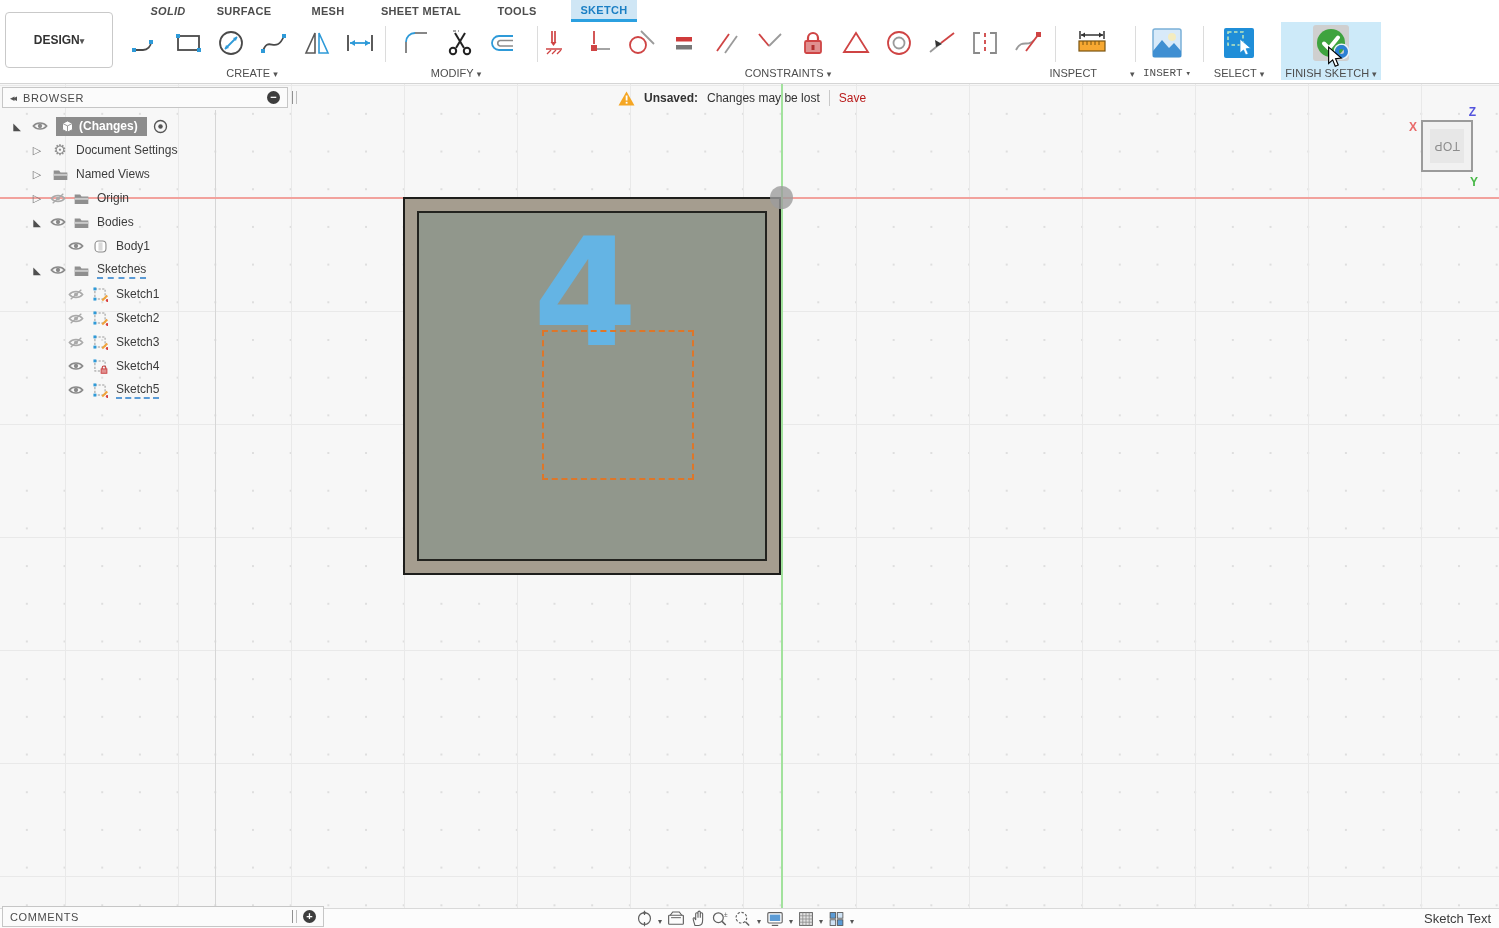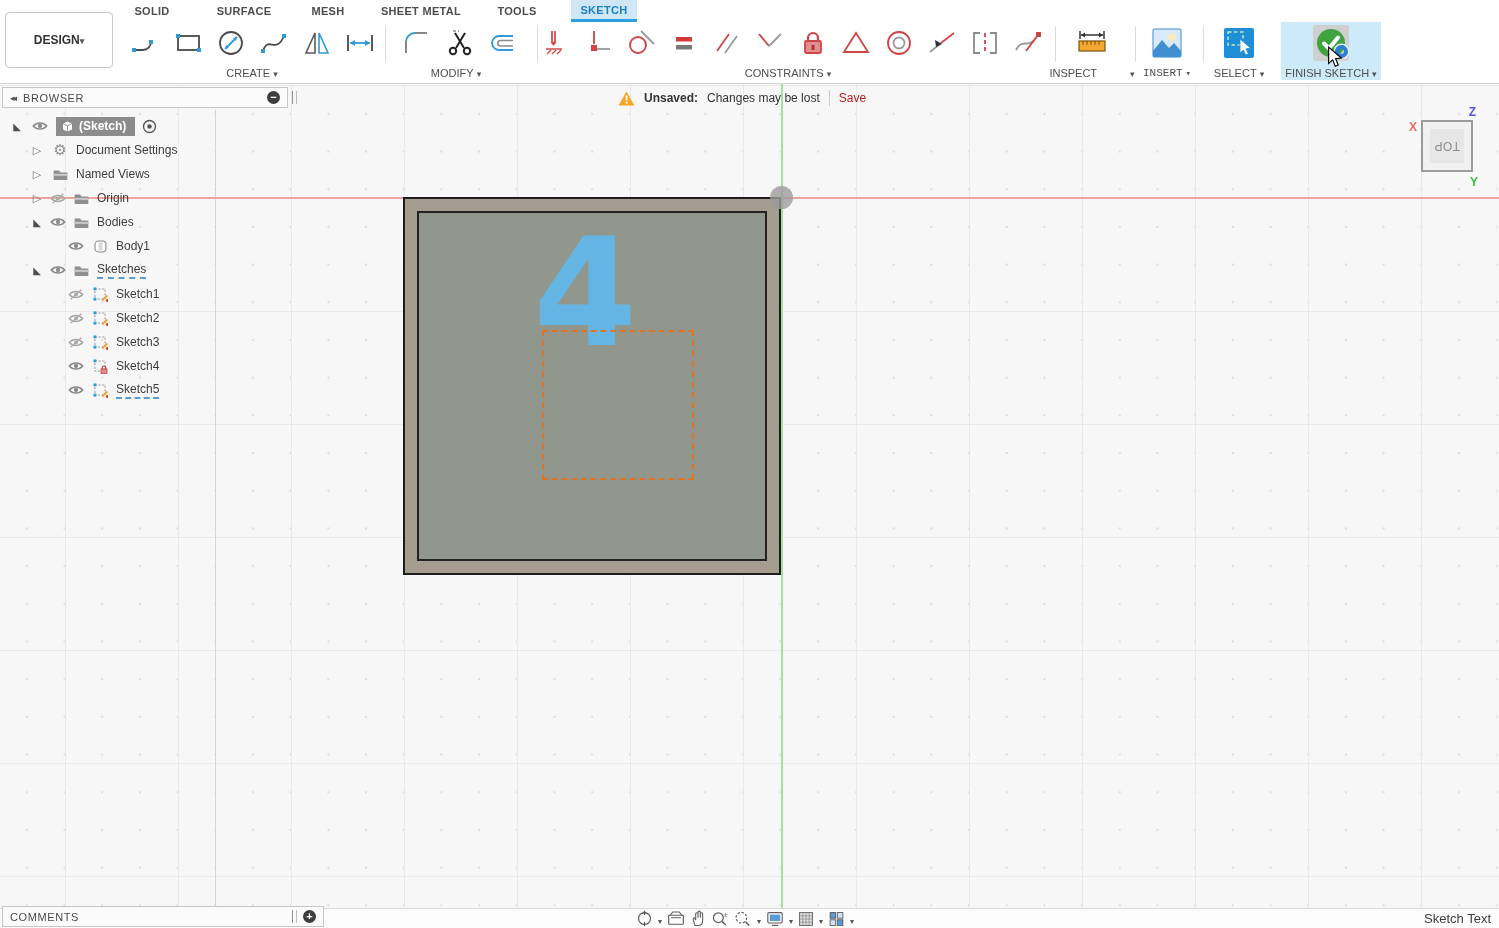--- a/index.html
+++ b/index.html
@@ -110,21 +110,21 @@
     <div class="sketch-num">4</div>
     <div class="origin-pt"></div>
   </div>
 
   <div class="header">
     <div class="design-btn">
       <span>DESIGN</span>
       <span class="caret"></span>
     </div>
 
-    <div class="tab" style="left:124px;width:56px;">SOLID</div>
+    <div class="tab" style="left:140px;width:56px;font-style:italic;">SOLID</div>
     <div class="tab" style="left:203px;width:82px;">SURFACE</div>
     <div class="tab" style="left:300px;width:56px;">MESH</div>
     <div class="tab" style="left:372px;width:98px;">SHEET METAL</div>
     <div class="tab" style="left:485px;width:64px;">TOOLS</div>
     <div class="tab active" style="left:571px;width:66px;">SKETCH</div>
 
     <div class="tool" style="left:128px;">
       <svg width="30" height="28" viewBox="0 0 30 28">
           <path d="M4 21 H13 A8 8 0 0 0 21 13" fill="none" stroke="#4a4a4a" stroke-width="1.8"></path>
           <rect x="2" y="19" width="4" height="4" fill="#2e9ad8"></rect>
@@ -386,21 +386,21 @@
             <circle cx="12" cy="8" r="3.2" fill="#8a8a8a"></circle>
           </svg>
       </span>
       <span class="chip" style="margin-left:8px;">
         <span class="ticon">
           <svg width="15" height="15" viewBox="0 0 24 24">
               <path d="M4 7 L12 3 L20 7 V17 L12 21 L4 17 Z" fill="#fdfdfd" stroke="#8a8a8a" stroke-width="1.6"></path>
               <path d="M4 7 L12 11 L20 7 M12 11 V21" fill="none" stroke="#8a8a8a" stroke-width="1.4"></path>
             </svg>
         </span>
-        <span>(Sketch)</span>
+        <span>(Changes)</span>
       </span>
       <span class="ticon" style="margin-left:6px;">
         <svg width="15" height="15" viewBox="0 0 20 20">
             <circle cx="10" cy="10" r="8" fill="none" stroke="#555" stroke-width="1.8"></circle>
             <circle cx="10" cy="10" r="3" fill="#555"></circle>
           </svg>
       </span>
     </div>
 
     <div class="trow">

